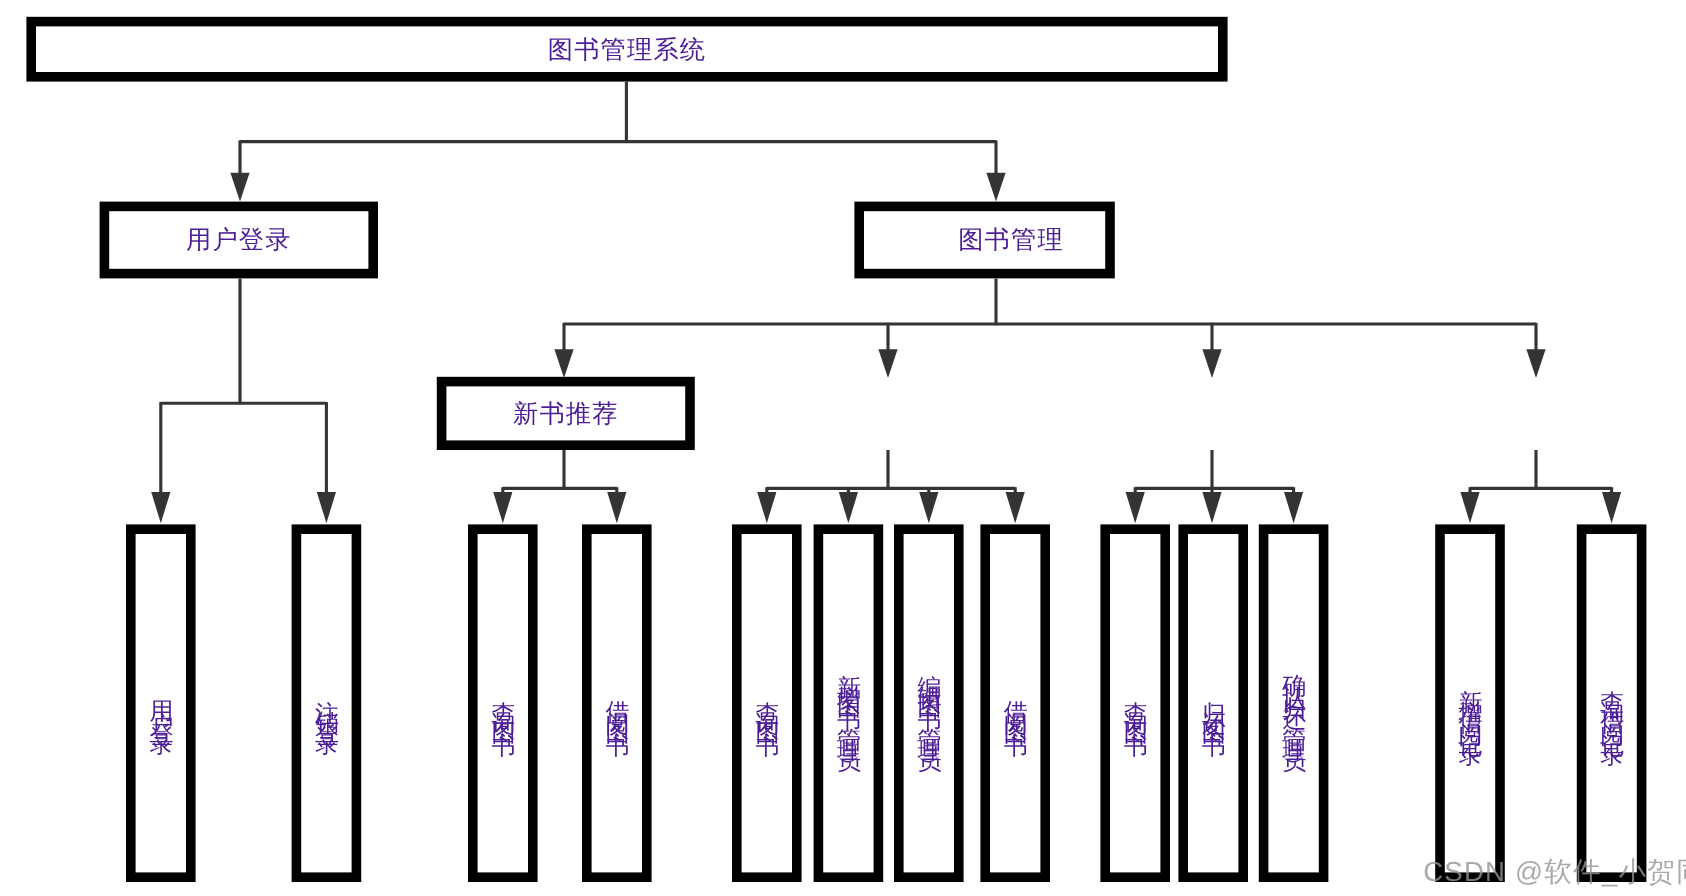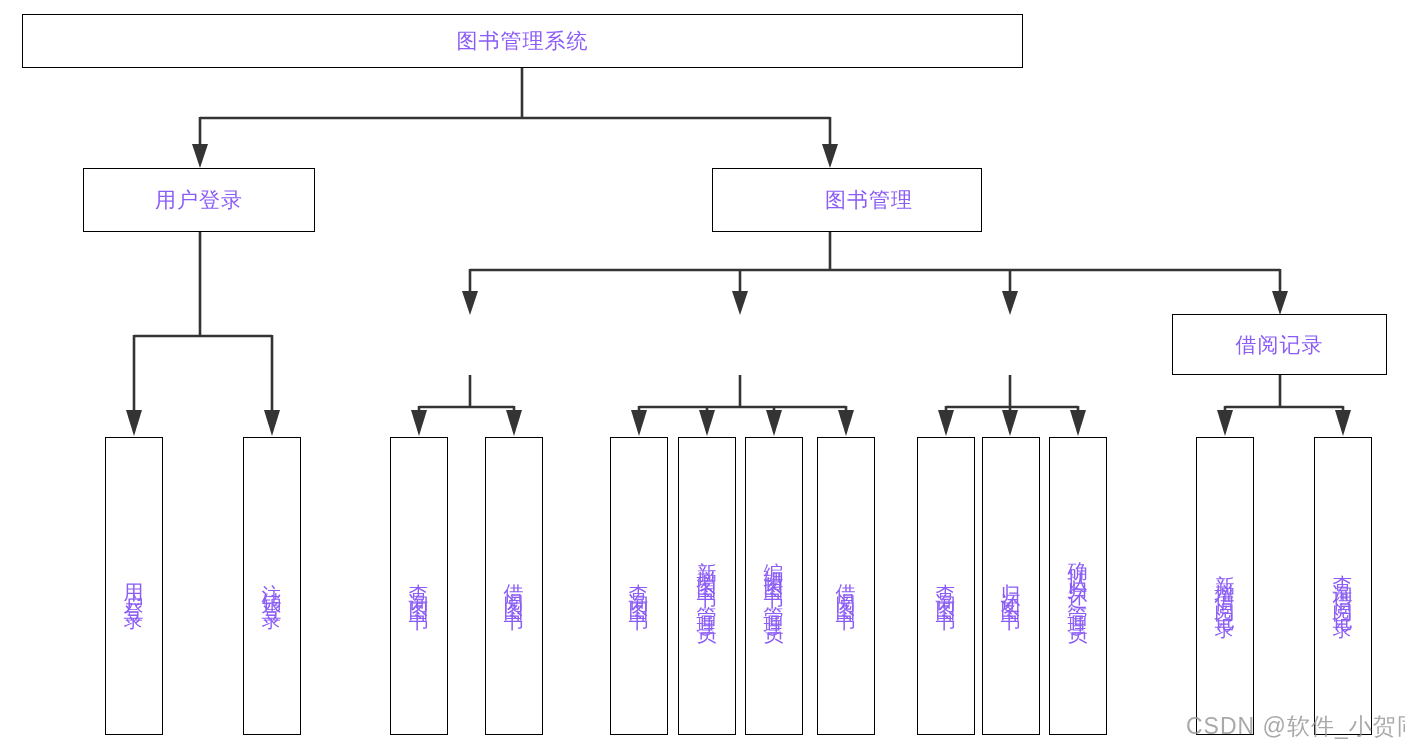--- a/index.html
+++ b/index.html
@@ -17,44 +17,44 @@
   }
   .connectors {
     position: absolute;
     left: 0;
     top: 0;
     z-index: 1;
   }
   .node {
     position: absolute;
     box-sizing: border-box;
-    border: 1px solid #000000;
+    border: 8px solid #000000;
     background: #ffffff;
     display: flex;
     align-items: center;
     justify-content: center;
-    color: #8b5cf6;
+    color: #4c1d95;
     z-index: 2;
   }
   .node .h-label {
     font-size: 21px;
     letter-spacing: 1px;
     white-space: nowrap;
   }
   .node .v-label {
     writing-mode: vertical-rl;
     text-orientation: mixed;
     font-size: 20px;
     letter-spacing: 9px;
     line-height: 1;
     white-space: nowrap;
   }
   .root-node    { left: 22px;  top: 14px;  width: 1001px; height: 54px; }
   .l2-user      { left: 83px;  top: 168px; width: 232px;  height: 64px; }
-  .l2-book      { left: 712px; top: 168px; width: 270px;  height: 64px; padding-left: 44px; }
+  .l2-book      { left: 712px; top: 168px; width: 217px;  height: 64px; padding-left: 44px; }
   .l3 { top: 314px; height: 61px; width: 215px; }
   .l3-newrec    { left: 364px;  }
   .l3-borrow    { left: 633px;  }
   .l3-current   { left: 903px;  }
   .l3-records   { left: 1172px; }
   .leaf { top: 437px; height: 298px; width: 58px; }
   .leaf-1  { left: 105px;  }
   .leaf-2  { left: 243px;  }
   .leaf-3  { left: 390px;  }
   .leaf-4  { left: 485px;  }
@@ -153,22 +153,22 @@
     <span class="h-label">图书管理系统</span>
   </div>
 
   <div class="node l2-user">
     <span class="h-label">用户登录</span>
   </div>
   <div class="node l2-book">
     <span class="h-label">图书管理</span>
   </div>
 
-  <div class="node l3 l3-records">
-    <span class="h-label">借阅记录</span>
+  <div class="node l3 l3-newrec">
+    <span class="h-label">新书推荐</span>
   </div>
 
   <div class="node leaf leaf-1">
     <span class="v-label">用户登录</span>
   </div>
   <div class="node leaf leaf-2">
     <span class="v-label">注销登录</span>
   </div>
 
   <div class="node leaf leaf-3">

